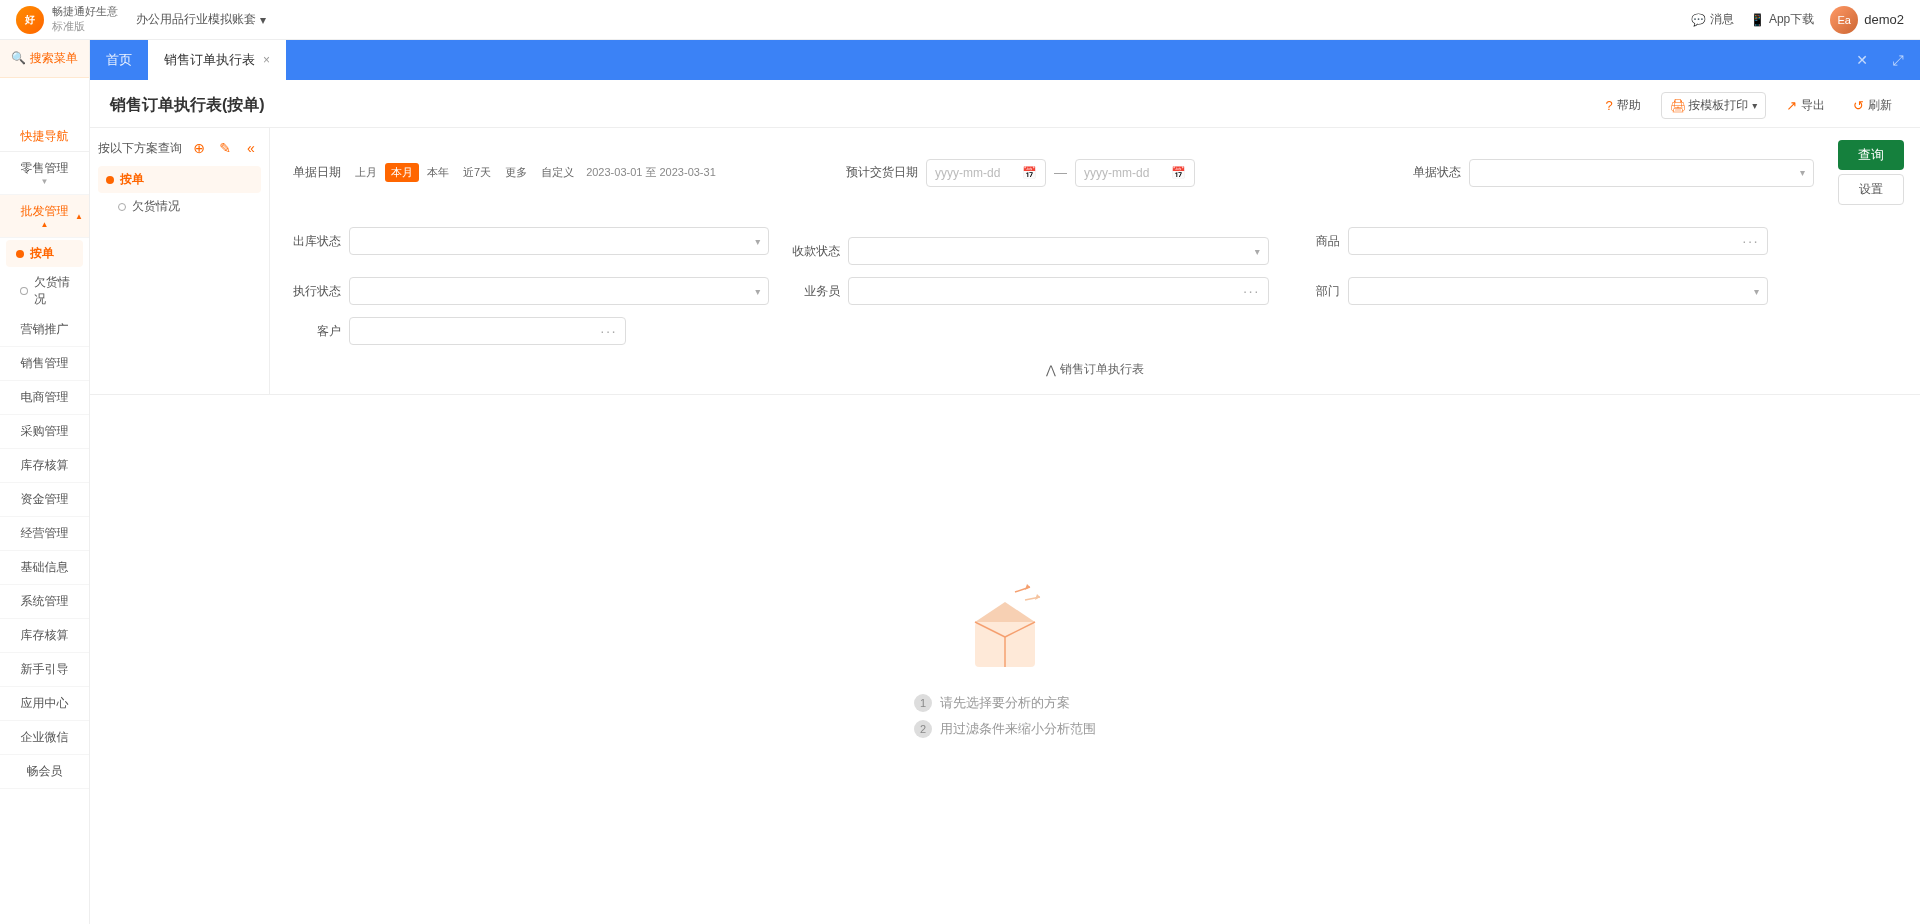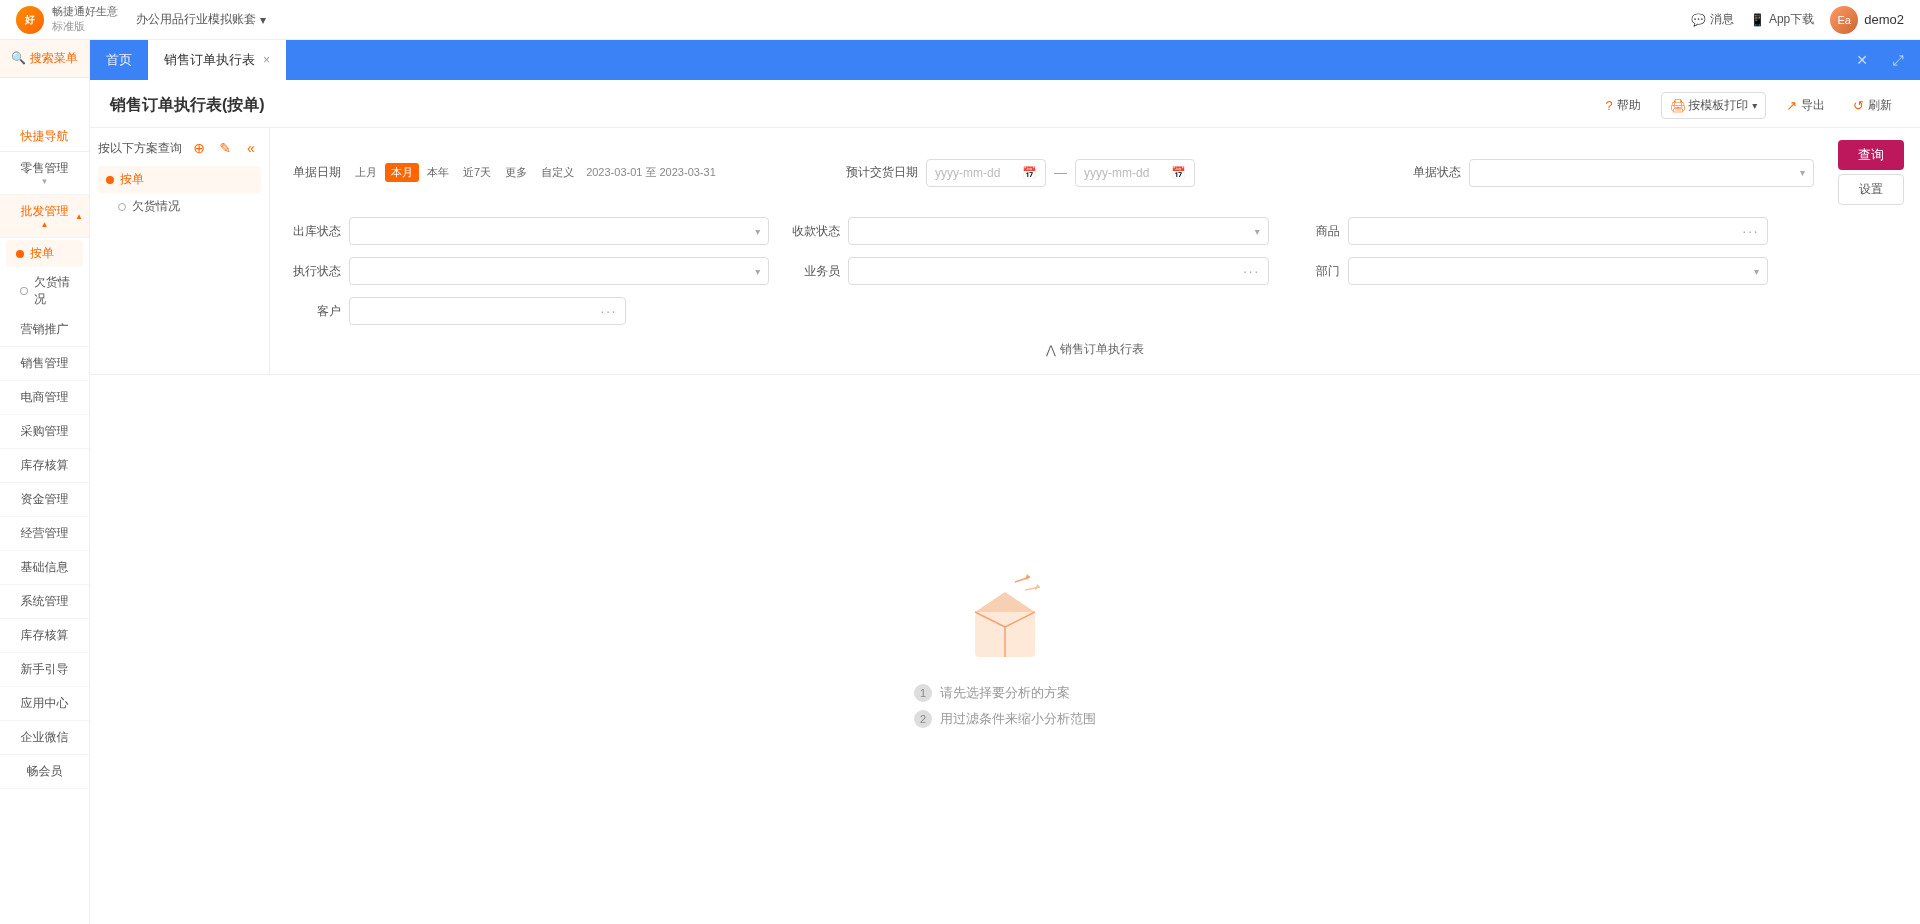--- a/index.html
+++ b/index.html
@@ -276,20 +276,21 @@
     .scheme-item {
       display: flex;
       align-items: center;
       gap: 6px;
       padding: 5px 8px;
       border-radius: 4px;
       cursor: pointer;
       font-size: 12px;
       color: #ff6600;
       background: #fff7f0;
+      font-weight: bold;
     }
     .scheme-item .dot {
       width: 8px;
       height: 8px;
       border-radius: 50%;
       background: #ff6600;
     }
     .scheme-sub-item {
       display: flex;
       align-items: center;
@@ -395,21 +396,21 @@
       justify-content: center;
       gap: 4px;
       font-size: 12px;
       color: #666;
       cursor: pointer;
       padding: 4px 12px;
       width: 100%;
       margin-top: 4px;
     }
     .btn-query {
-      background: #be185d;
+      background: #15803d;
       color: white;
       border: none;
       padding: 6px 20px;
       border-radius: 4px;
       font-size: 13px;
       cursor: pointer;
       font-family: Liberation Mono, monospace;
     }
     .btn-settings {
       background: #fff;
@@ -682,21 +683,21 @@
               </div>
             </div>
 
             <div class="filter-row">
               <div class="filter-field" style="flex:1;">
                 <span class="filter-label">出库状态</span>
                 <div class="filter-control">
                   <span class="chevron">▾</span>
                 </div>
               </div>
-              <div class="filter-field" style="flex:1;">
+              <div class="filter-field" style="flex:1;margin-top:20px;">
                 <span class="filter-label">收款状态</span>
                 <div class="filter-control">
                   <span class="chevron">▾</span>
                 </div>
               </div>
               <div class="filter-field" style="flex:1;">
                 <span class="filter-label">商品</span>
                 <div class="filter-control">
                   <span class="dots">···</span>
                 </div>

